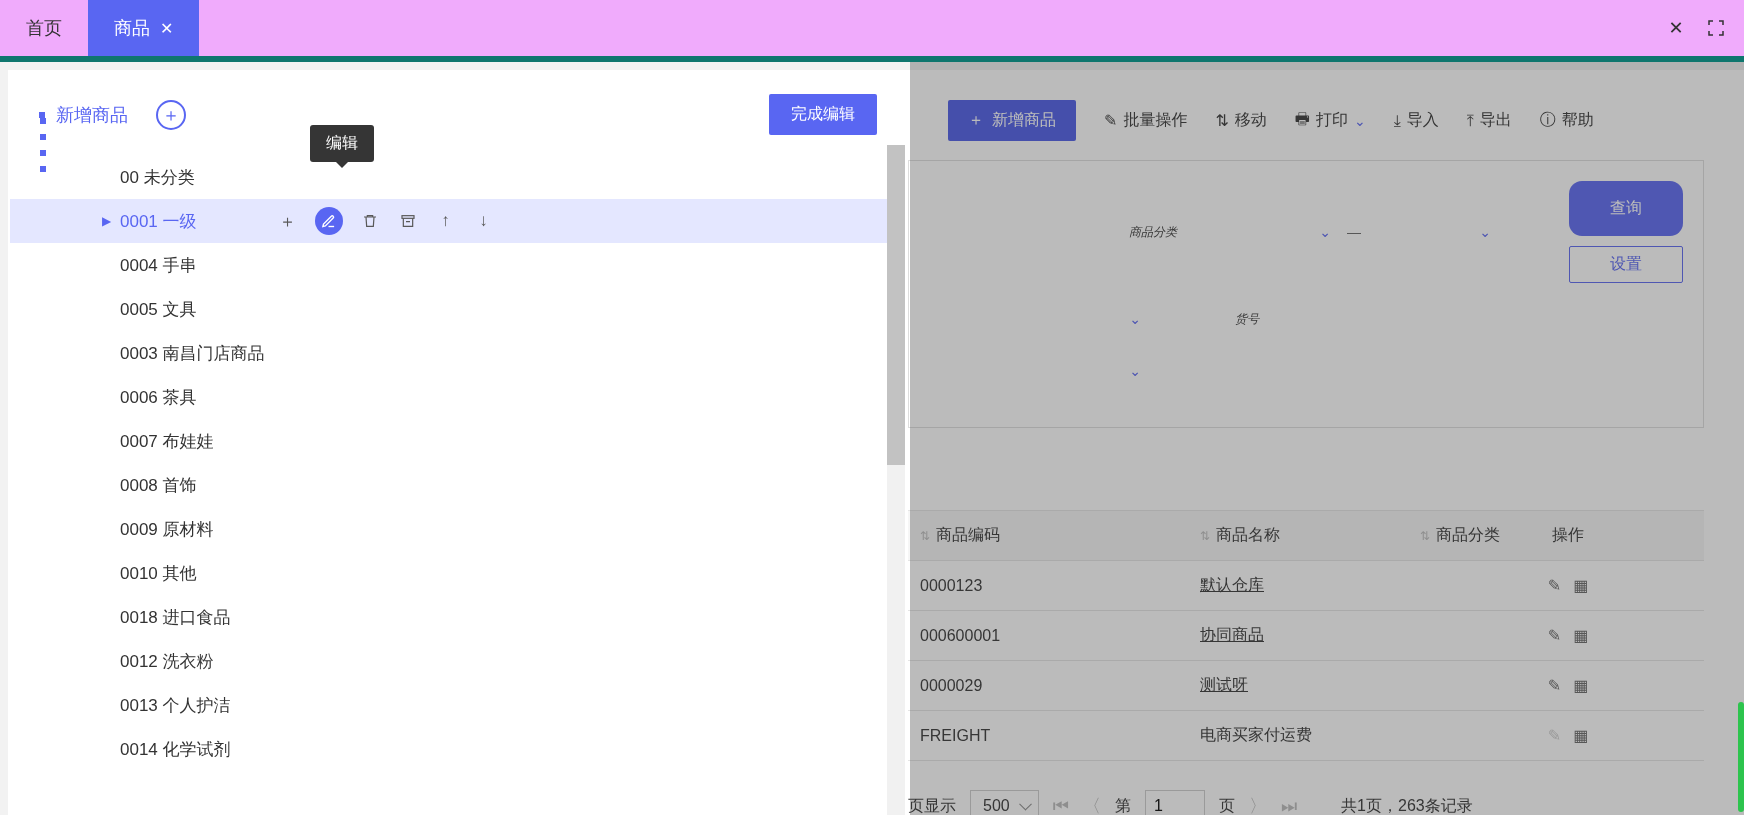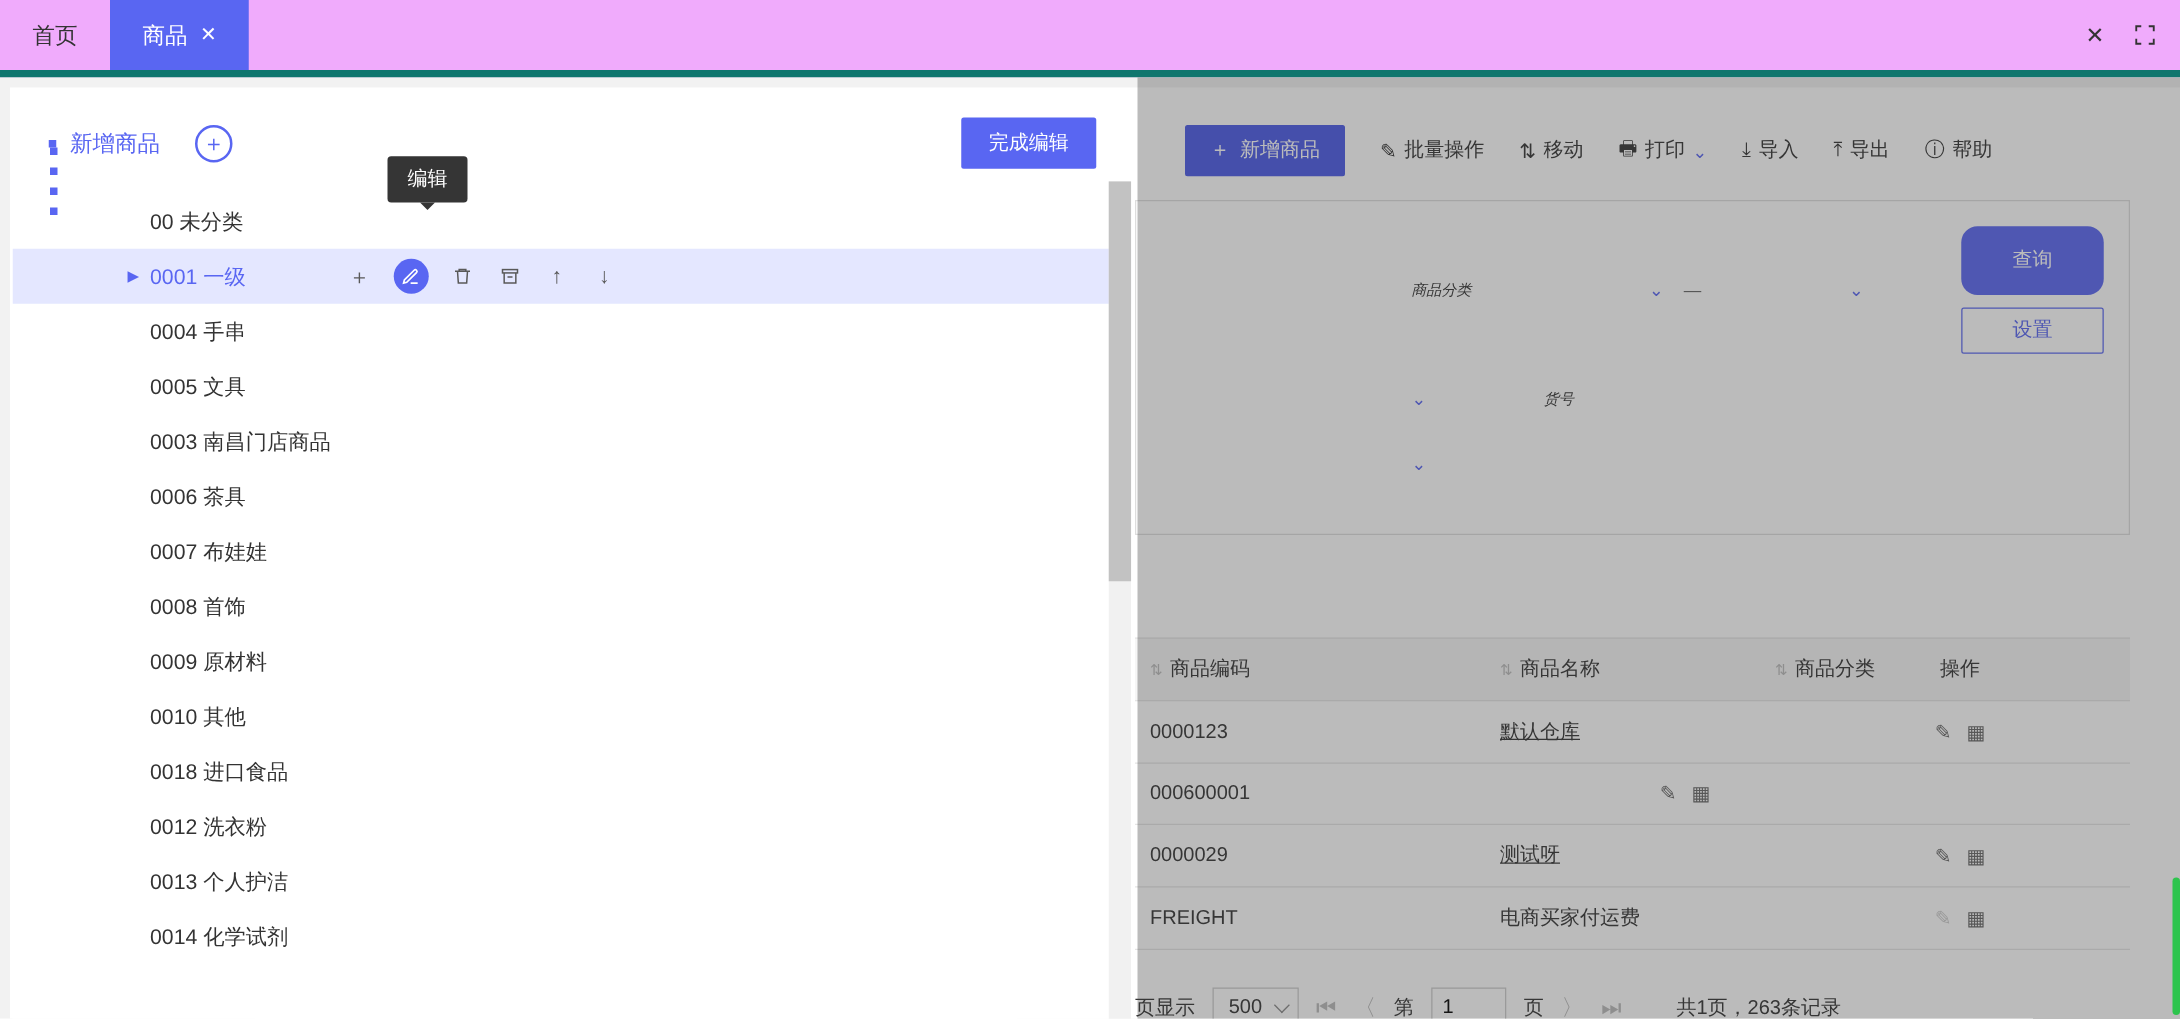--- a/index.html
+++ b/index.html
@@ -195,20 +195,23 @@
               <span class="link">默认仓库</span>
             </div>
             <div class="td col-spec"></div>
             <div class="td col-op">
               <span class="op-icon">✎</span>
               <span class="op-icon">▦</span>
             </div>
           </div>
           <div class="trow">
             <div class="td col-code">000600001</div>
+            <div class="td col-name">
+              <span class="link">协同商品</span>
+            </div>
             <div class="td col-spec"></div>
             <div class="td col-op">
               <span class="op-icon">✎</span>
               <span class="op-icon">▦</span>
             </div>
           </div>
           <div class="trow">
             <div class="td col-code">0000029</div>
             <div class="td col-name">
               <span class="link">测试呀</span>

